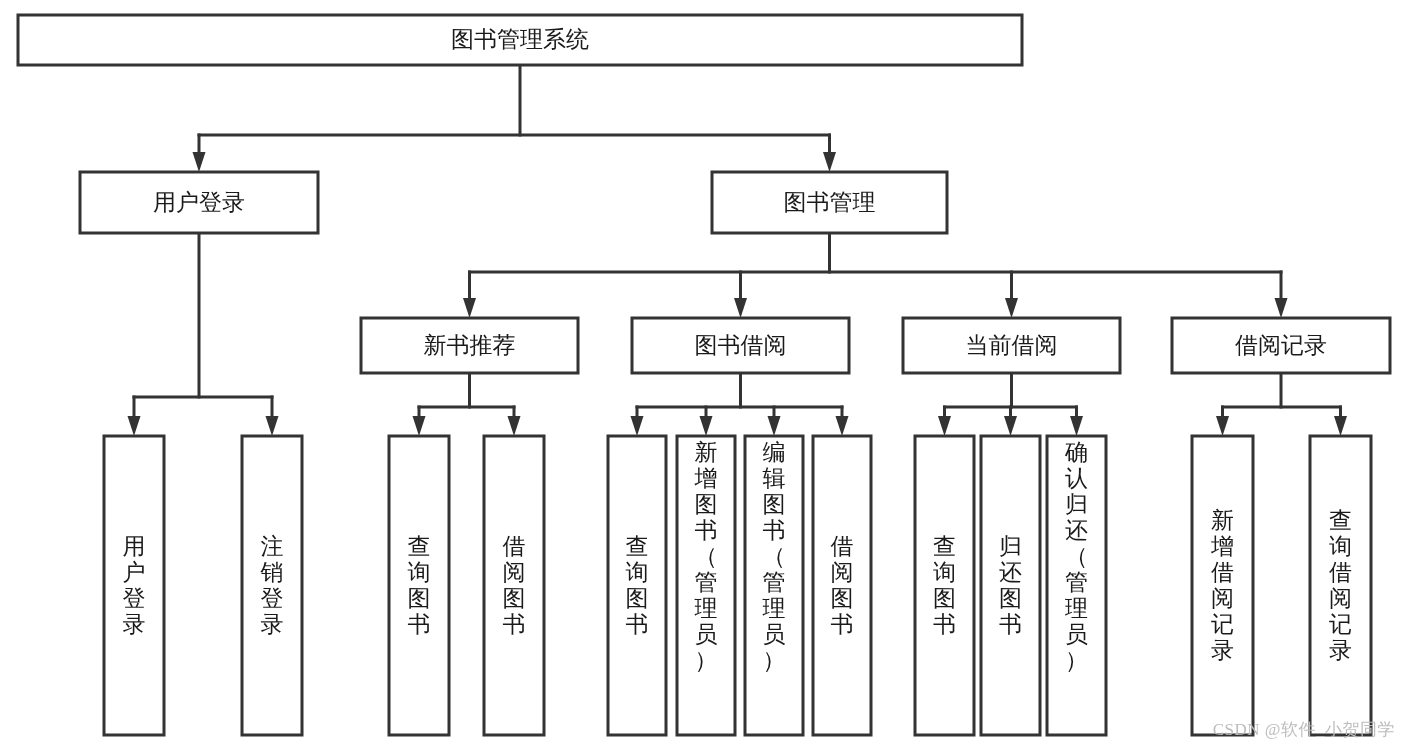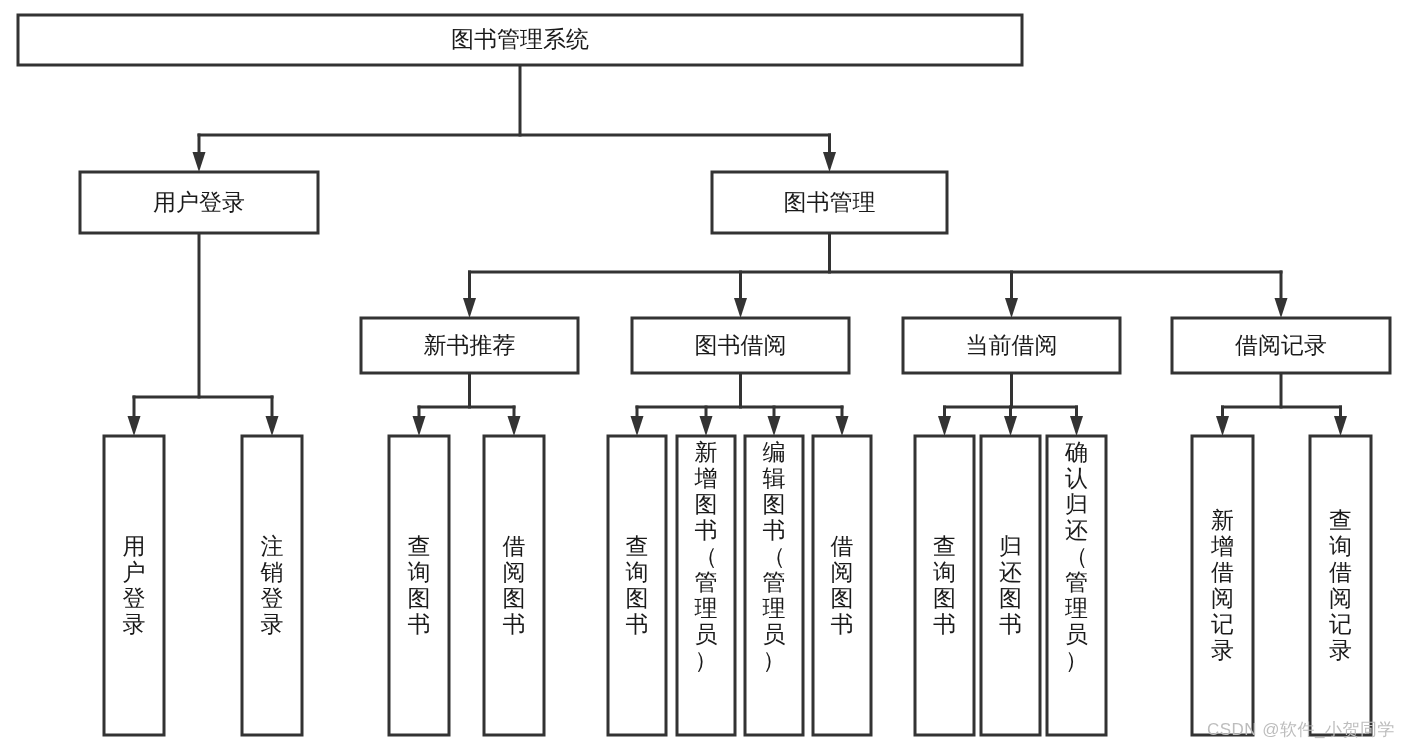--- a/index.html
+++ b/index.html
@@ -50,21 +50,21 @@
   .node-label-v {
     fill: #1a1a1a;
     font-family: "Liberation Sans", "DejaVu Sans", sans-serif;
     font-size: 23px;
     text-anchor: middle;
   }
   .watermark {
     position: absolute;
     right: 10px;
     bottom: 6px;
-    font-family: Liberation Sans, sans-serif;
+    font-family: Liberation Serif, serif;
     font-size: 17px;
     color: #bdbdbd;
     letter-spacing: 0.5px;
     white-space: nowrap;
     user-select: none;
   }
 </style>
 </head>
 <body>
 

